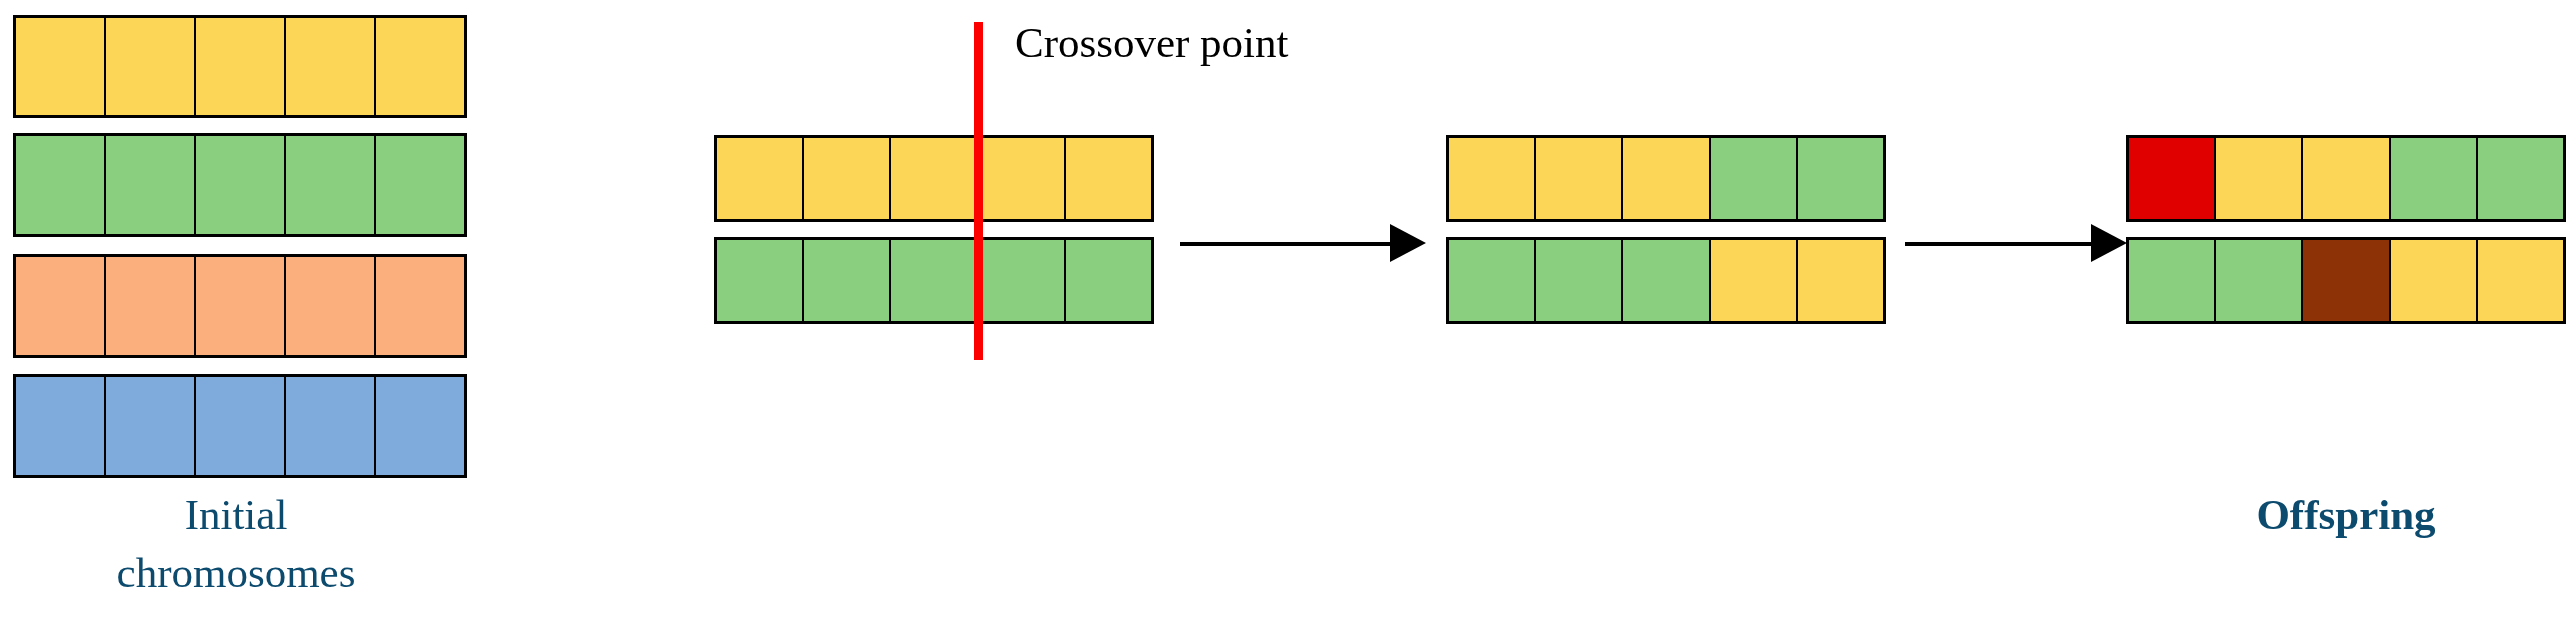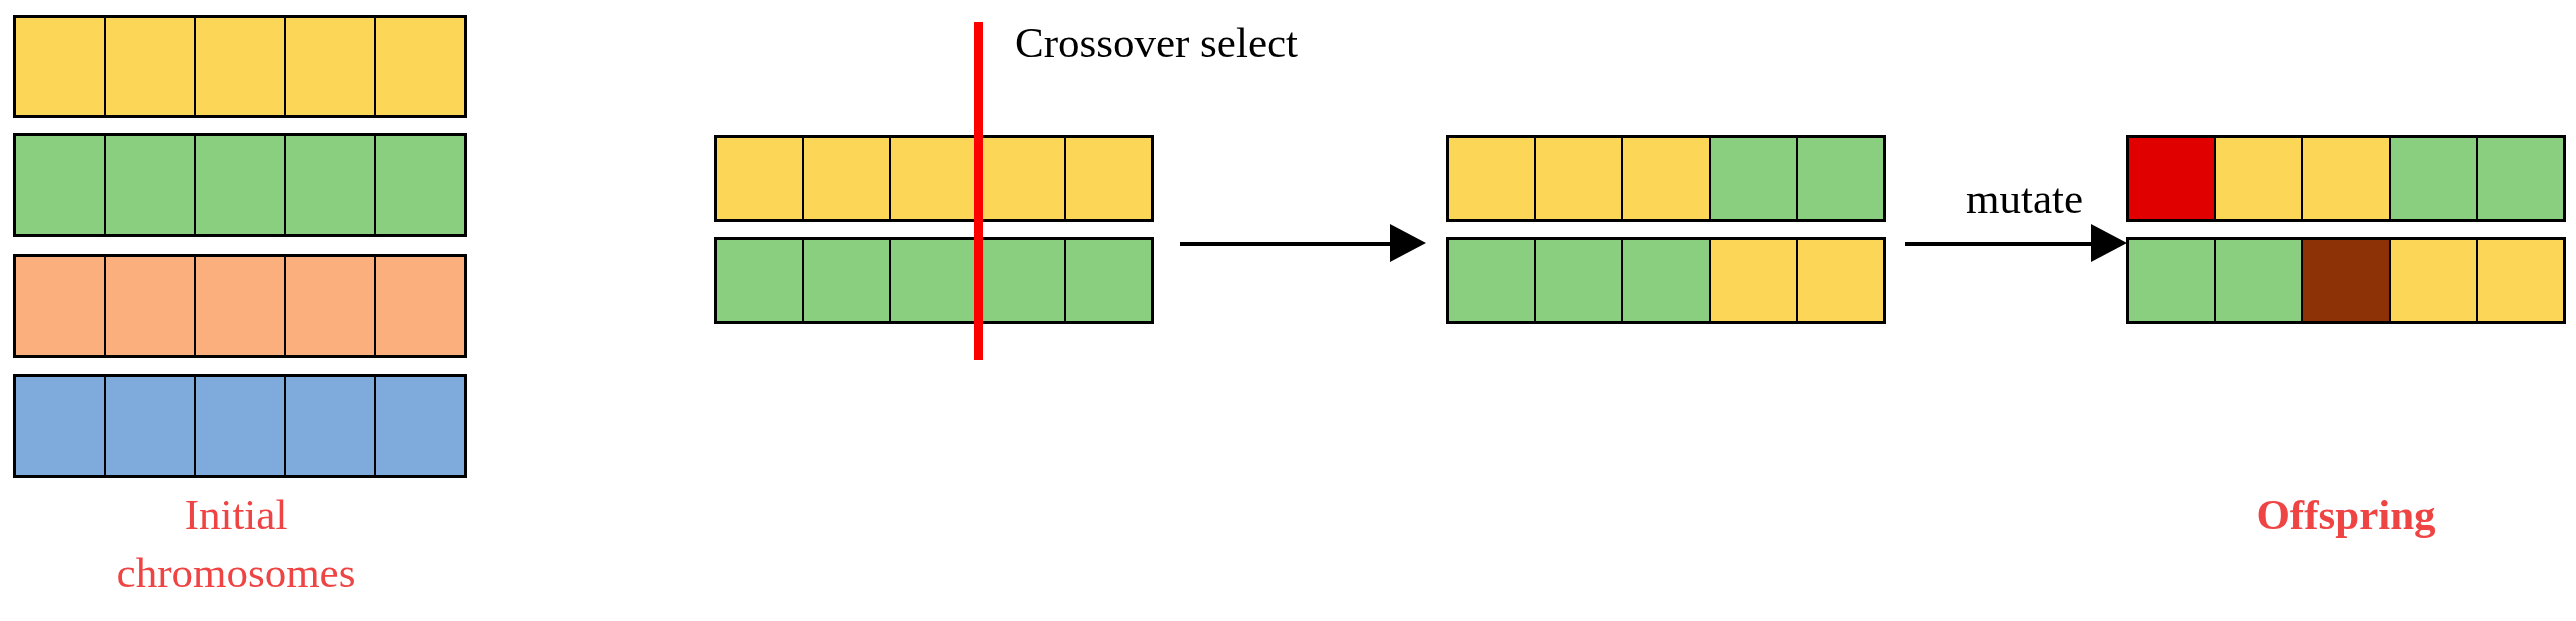--- a/index.html
+++ b/index.html
@@ -77,21 +77,21 @@
     line-height: 1;
     color: #000000;
     white-space: nowrap;
   }
 
   
   .caption {
     position: absolute;
     font-size: 43px;
     line-height: 1.35;
-    color: #ef4444;
+    color: #0c4a6e;
     text-align: center;
     white-space: pre-line;
   }
 </style>
 </head>
 <body>
 
 <div id="canvas">
 
   <div>
@@ -140,21 +140,21 @@
         <div class="gene" style="background: rgb(138, 206, 128);"></div>
         <div class="gene" style="background: rgb(138, 206, 128);"></div>
         <div class="gene" style="background: rgb(138, 206, 128);"></div>
         <div class="gene" style="background: rgb(138, 206, 128);"></div>
         <div class="gene" style="background: rgb(138, 206, 128);"></div>
       </div>
 
     <div class="crossover-line" style="left: 974px; top: 22px; width: 9px; height: 151px; background: rgb(252, 0, 0);"></div>
     <div class="crossover-line" style="left: 974px; top: 173px; width: 9px; height: 187px; background: rgb(252, 0, 0);"></div>
 
-    <div class="crossover-label" style="left:1015px; top:21px;">Crossover select</div>
+    <div class="crossover-label" style="left:1015px; top:21px;">Crossover point</div>
   </div>
 
   <div class="arrow-group" style="left:1180px; top:177px; width:271px; height:83px;">
     <div class="arrow-line" style="top:65px; width:215px;"></div>
     <div class="arrow-head" style="left:210px; top:47px;"></div>
   </div>
 
   <div>
     <div class="chromosome" style="left:1446px; top:135px; width:440px; height:87px;">
         <div class="gene" style="background: rgb(252, 215, 87);"></div>
@@ -166,21 +166,20 @@
     <div class="chromosome" style="left:1446px; top:237px; width:440px; height:87px;">
         <div class="gene" style="background: rgb(138, 206, 128);"></div>
         <div class="gene" style="background: rgb(138, 206, 128);"></div>
         <div class="gene" style="background: rgb(138, 206, 128);"></div>
         <div class="gene" style="background: rgb(252, 215, 87);"></div>
         <div class="gene" style="background: rgb(252, 215, 87);"></div>
       </div>
   </div>
 
   <div class="arrow-group" style="left:1905px; top:177px; width:239px; height:83px;">
-    <div class="arrow-label" style="top:0px;">mutate</div>
     <div class="arrow-line" style="top:65px; width:191px;"></div>
     <div class="arrow-head" style="left:186px; top:47px;"></div>
   </div>
 
   <div>
     <div class="chromosome" style="left:2126px; top:135px; width:440px; height:87px;">
         <div class="gene" style="background: rgb(224, 0, 0);"></div>
         <div class="gene" style="background: rgb(252, 215, 87);"></div>
         <div class="gene" style="background: rgb(252, 215, 87);"></div>
         <div class="gene" style="background: rgb(138, 206, 128);"></div>

